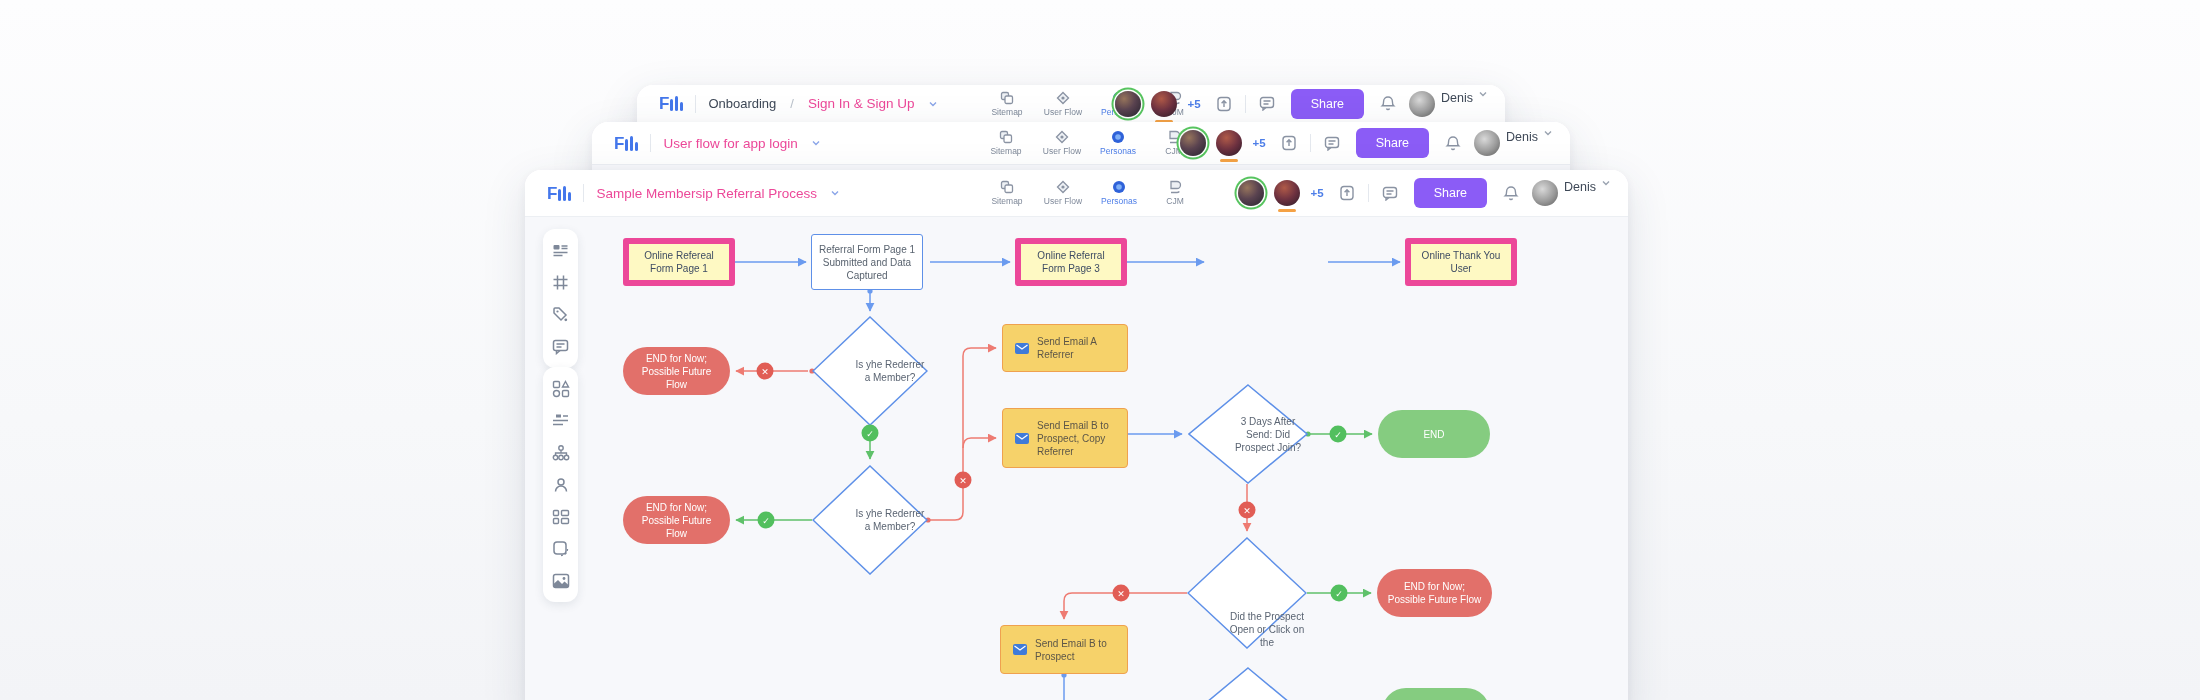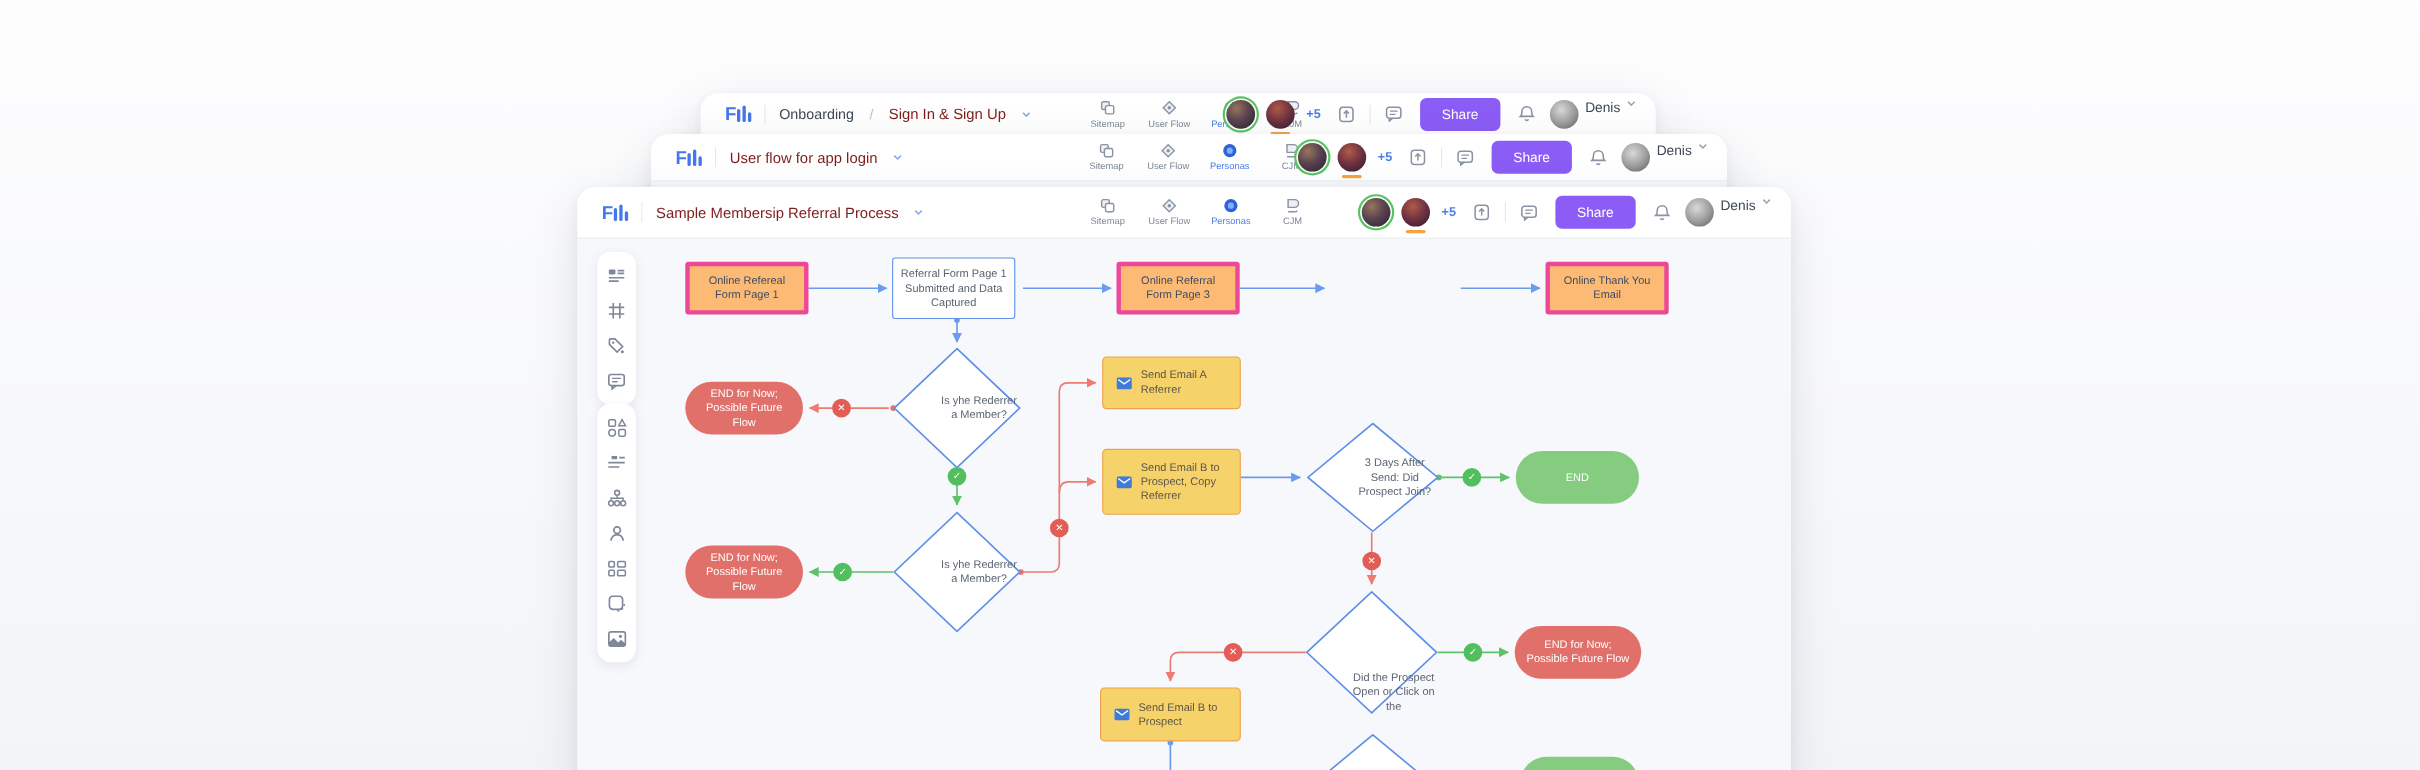--- a/index.html
+++ b/index.html
@@ -8,21 +8,21 @@
          background:linear-gradient(180deg,#fdfdfe 0%,#f7f8fa 60%,#f3f4f7 100%);}
   .win{position:absolute;background:#fff;border-radius:16px 16px 0 0;
        box-shadow:0 14px 44px rgba(45,58,86,.13),0 3px 10px rgba(45,58,86,.06);}
   .bar{position:relative;display:flex;align-items:center;background:#fff;border-radius:16px 16px 0 0;}
   .hl{display:flex;align-items:center;gap:12px;padding-left:22px;}
   .vdiv{width:1px;height:18px;background:#e4e8ee;}
   
   .logo{display:flex;align-items:flex-end;gap:2px;cursor:pointer;}
   .logo .f{color:#4477EB;font-weight:bold;font-size:17px;line-height:15px;letter-spacing:-1px;}
   .logo i{display:block;width:3px;border-radius:2px;background:#4477EB;}
-  .title{color:#7f1d1d;font-size:13.5px;white-space:nowrap;}
+  .title{color:#ec4899;font-size:13.5px;white-space:nowrap;}
   .crumb-a{color:#3e4857;font-size:13px;}
   .crumb-sep{color:#b9c0ca;font-size:13px;margin:0 2px;}
   .chev{margin-left:2px;}
   
   .tabs{position:absolute;top:0;height:100%;display:flex;align-items:center;gap:12px;}
   .tab{display:flex;flex-direction:column;align-items:center;gap:2px;width:44px;cursor:pointer;}
   .tab .tlbl{font-size:8.5px;color:#7e8899;white-space:nowrap;}
   .tab.active .tlbl{color:#4D7EE8;}
   
   .hr{position:absolute;right:18px;top:0;height:100%;display:flex;align-items:center;gap:9px;}
@@ -41,21 +41,21 @@
   
   .canvas{position:absolute;left:0;right:0;top:46px;bottom:0;background:#F7F8FB;border-top:1px solid #eceff3;}
   
   .tcard{position:absolute;left:18px;width:35px;background:#fff;border-radius:12px;
          box-shadow:0 3px 10px rgba(40,55,80,.1);display:flex;flex-direction:column;
          align-items:center;padding:8px 0;gap:5px;}
   .tbtn{width:27px;height:27px;display:flex;align-items:center;justify-content:center;cursor:pointer;border-radius:6px;}
   
   .node{position:absolute;display:flex;align-items:center;justify-content:center;
         font-size:10px;line-height:1.3;text-align:center;box-sizing:border-box;}
-  .n-blue{background:#fdba74;border:4px solid #ec4899;border-radius:3px;color:#3E4C63;padding:2px 8px;}
+  .n-blue{background:#fef9c3;border:6px solid #ec4899;border-radius:3px;color:#3E4C63;padding:2px 8px;}
   .n-white{background:#fff;border:1px solid #5E90E8;border-radius:3px;color:#59636f;padding:2px 6px;}
   .n-yellow{background:#F6D26A;border:1px solid #EFA14F;border-radius:4px;color:#5C5648;
             justify-content:flex-start;text-align:left;gap:8px;padding:4px 8px 4px 12px;}
   .pill-red{background:#E2706A;border-radius:26px;color:#fff;padding:4px 10px;}
   .pill-green{background:#85CC80;border-radius:26px;color:#fff;padding:4px 10px;}
   .dmd{background:transparent;}
   .dmd svg.shape{position:absolute;inset:0;width:100%;height:100%;}
   .dmd .lbl{position:relative;width:72%;color:#5a6472;margin-left:40px;}
   .badge{position:absolute;width:17px;height:17px;border-radius:50%;display:flex;align-items:center;
          justify-content:center;color:#fff;font-size:9px;font-weight:bold;transform:translate(-50%,-50%);}
@@ -360,21 +360,21 @@
     <div class="node n-blue" style="left:98px;top:68px;width:112px;height:48px;">
         <span class="lbl">Online Refereal Form Page 1</span>
       </div>
     <div class="node n-white" style="left:286px;top:64px;width:112px;height:56px;">
         <span class="lbl">Referral Form Page 1 Submitted and Data Captured</span>
       </div>
     <div class="node n-blue" style="left:490px;top:68px;width:112px;height:48px;">
         <span class="lbl">Online Referral Form Page 3</span>
       </div>
     <div class="node n-blue" style="left:880px;top:68px;width:112px;height:48px;">
-        <span class="lbl">Online Thank You Email</span>
+        <span class="lbl">Online Thank You User</span>
       </div>
 
     <div class="node pill-red" style="left:98px;top:177px;width:107px;height:48px;">
         <span class="lbl">END for Now; Possible Future Flow</span>
       </div>
 
     <div class="node dmd" style="left:287px;top:146px;width:116px;height:110px;">
       <svg class="shape" viewBox="0 0 116 110">
           <polygon points="58,1 115,55 58,109 1,55" fill="#ffffff" stroke="#5E90E8" stroke-width="1.5"></polygon>
         </svg>

